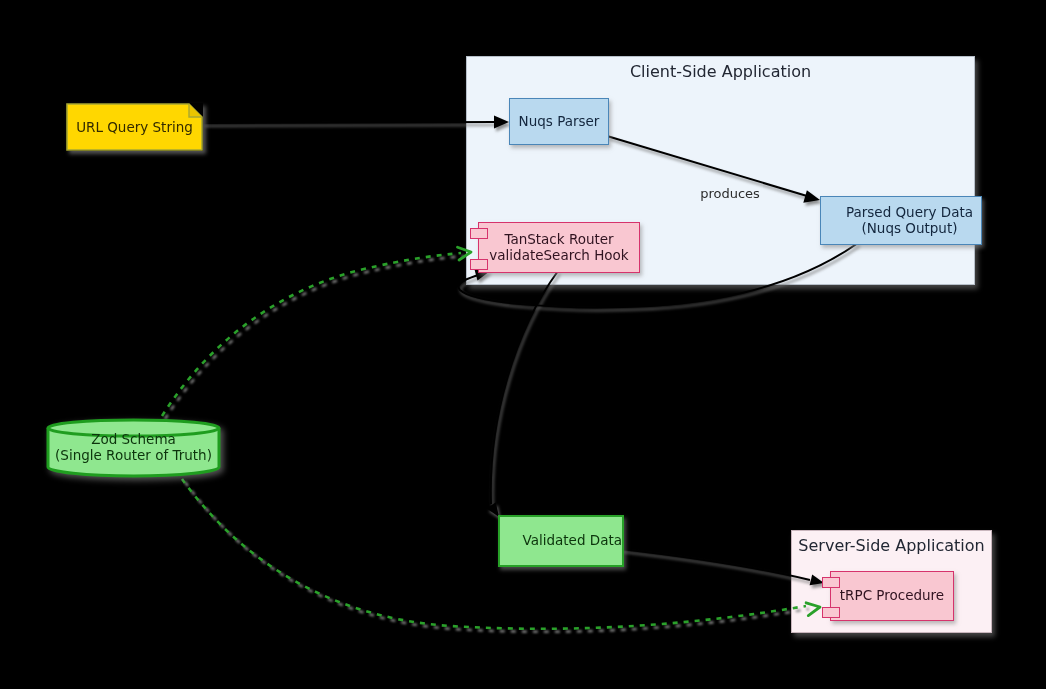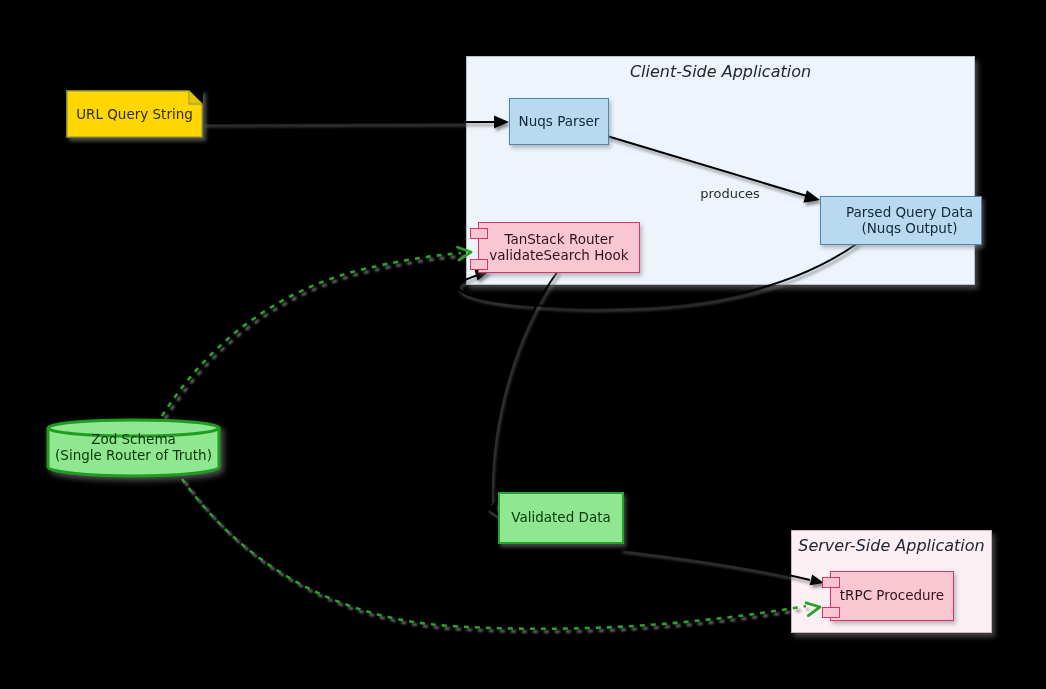--- a/index.html
+++ b/index.html
@@ -8,45 +8,45 @@
     font-family:"DejaVu Sans","Liberation Sans",sans-serif;color:#1a1a1a;
   }
   .abs{position:absolute;}
   
   .cluster{
     position:absolute;border:1px solid #b6bfc9;
     box-shadow:3px 4px 5px rgba(150,150,150,.45);
   }
   .cluster-title{
     position:absolute;top:5px;left:0;width:100%;text-align:center;
-    font-size:16px;color:#222733;font-style:italic;
+    font-size:16px;color:#222733;
   }
   #client-cluster{left:466px;top:56px;width:507px;height:227px;background:#edf4fb;}
   #server-cluster{left:791px;top:530px;width:199px;height:101px;background:#fcf0f4;border-color:#c9b6bd;}
   
   .node{
     position:absolute;display:flex;flex-direction:column;justify-content:center;
     align-items:center;text-align:center;font-size:13.5px;line-height:1.18;
     box-shadow:2px 3px 4px rgba(135,135,135,.55);
   }
   .blue-node{background:#b9d9ef;border:1.4px solid #4a86b8;color:#13263d;}
   .pink-node{background:#f9c7d1;border:1.6px solid #d6336c;color:#301320;text-align:right;}
   .green-node{background:#8fe78f;border:2px solid #27a127;color:#0c340c;}
   #nuqs-node{left:509px;top:98px;width:98px;height:45px;}
   #parsed-node{left:820px;top:196px;width:143px;height:47px;padding-left:17px;}
   #hook-node{left:478px;top:222px;width:160px;height:49px;}
   #trpc-node{left:830px;top:571px;width:122px;height:48px;}
-  #validated-node{left:498px;top:492px;width:122px;height:48px;}
+  #validated-node{left:498px;top:515px;width:122px;height:48px;align-items:flex-end;}
   
   .tab{
     position:absolute;left:-9px;width:16px;height:9px;
     background:#f9c7d1;border:1.6px solid #d6336c;box-shadow:none;
   }
   
-  #url-note{left:66px;top:90px;width:137px;height:48px;box-shadow:3px 3px 4px rgba(150,150,150,.55);text-decoration:underline;}
+  #url-note{left:66px;top:103px;width:137px;height:48px;box-shadow:3px 3px 4px rgba(150,150,150,.55);text-decoration:underline;}
   #url-note .note-text{
     position:absolute;inset:0;display:flex;align-items:center;justify-content:center;
     font-size:13.5px;color:#332b00;
   }
   
   #zod-node{left:45px;top:417px;width:177px;height:62px;box-shadow:none;background:transparent;border:none;}
   #zod-node .cyl-text{
     position:absolute;left:0;top:14px;width:100%;text-align:center;
     font-size:13.5px;line-height:1.2;color:#0c340c;z-index:2;
   }

